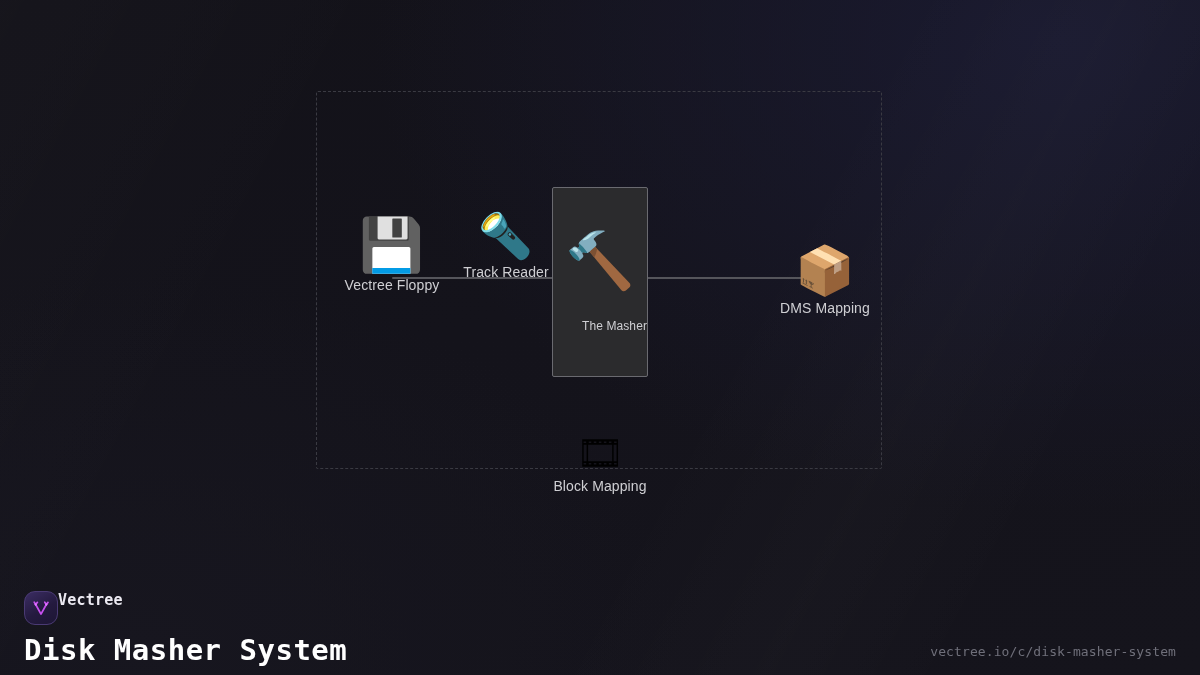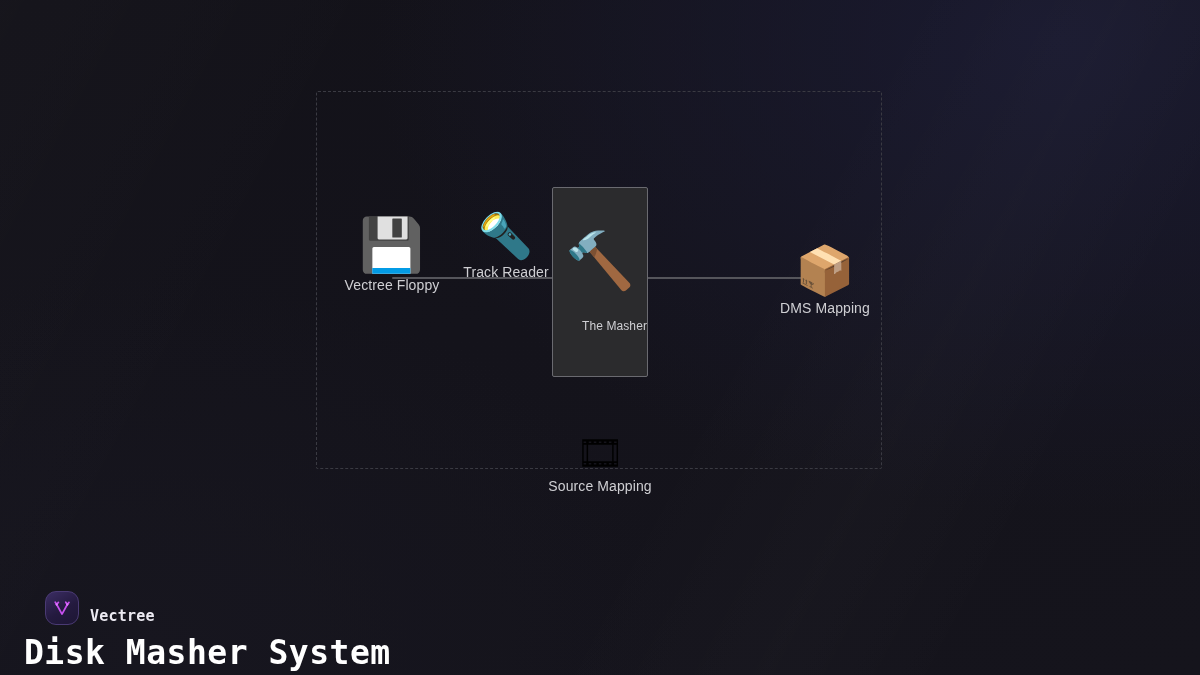--- a/index.html
+++ b/index.html
@@ -121,23 +121,21 @@
     bottom: 0;
     width: 1200px;
     height: 130px;
   }
 
   #brand {
     position: absolute;
     left: 24px;
     top: 46px;
     display: flex;
-    align-items: flex-end;
-    gap: 11px;
-    margin-left: 21px;
+    align-items: flex-start;
   }
 
   #brand-logo {
     width: 34px;
     height: 34px;
     border-radius: 11px;
     background: linear-gradient(150deg, #3b2d63 0%, #241a3f 55%, #1d1634 100%);
     border: 1px solid #4a3a74;
     box-sizing: border-box;
     display: flex;
@@ -151,21 +149,21 @@
     font-weight: 700;
     color: #eceaf2;
     letter-spacing: 0.2px;
   }
 
   #page-title {
     position: absolute;
     left: 24px;
     top: 88px;
     font-family: "DejaVu Sans Mono", "Liberation Mono", monospace;
-    font-size: 33px;
+    font-size: 29px;
     font-weight: 700;
     color: #ffffff;
     letter-spacing: 0.5px;
     white-space: nowrap;
   }
 
   #page-url {
     position: absolute;
     right: 24px;
     top: 99px;
@@ -205,21 +203,21 @@
       <span class="label">The Masher</span>
     </div>
 
     <div class="node" id="node-archive">
       <span class="glyph">📦</span>
       <span class="label">DMS Mapping</span>
     </div>
 
     <div class="node" id="node-block">
       <span class="glyph">🎞</span>
-      <span class="label">Source Mapping</span>
+      <span class="label">Block Mapping</span>
     </div>
 
   </div>
 
   <div id="footer">
 
     <div id="brand">
       <div id="brand-logo">
         <svg width="22" height="22" viewBox="0 0 24 24" aria-hidden="true">
           <g fill="none" stroke="#c850f0" stroke-width="1.9" stroke-linecap="round" stroke-linejoin="round">
@@ -231,16 +229,17 @@
           </g>
           <circle cx="6.2" cy="8.2" r="1.25" fill="#e07cff"></circle>
           <circle cx="17.8" cy="8.2" r="1.25" fill="#e07cff"></circle>
         </svg>
       </div>
       <div id="brand-name">Vectree</div>
     </div>
 
     <div id="page-title">Disk Masher System</div>
 
+    <div id="page-url">vectree.io/c/disk-masher-system</div>
 
   </div>
 
 </div>
 
 </body></html>

